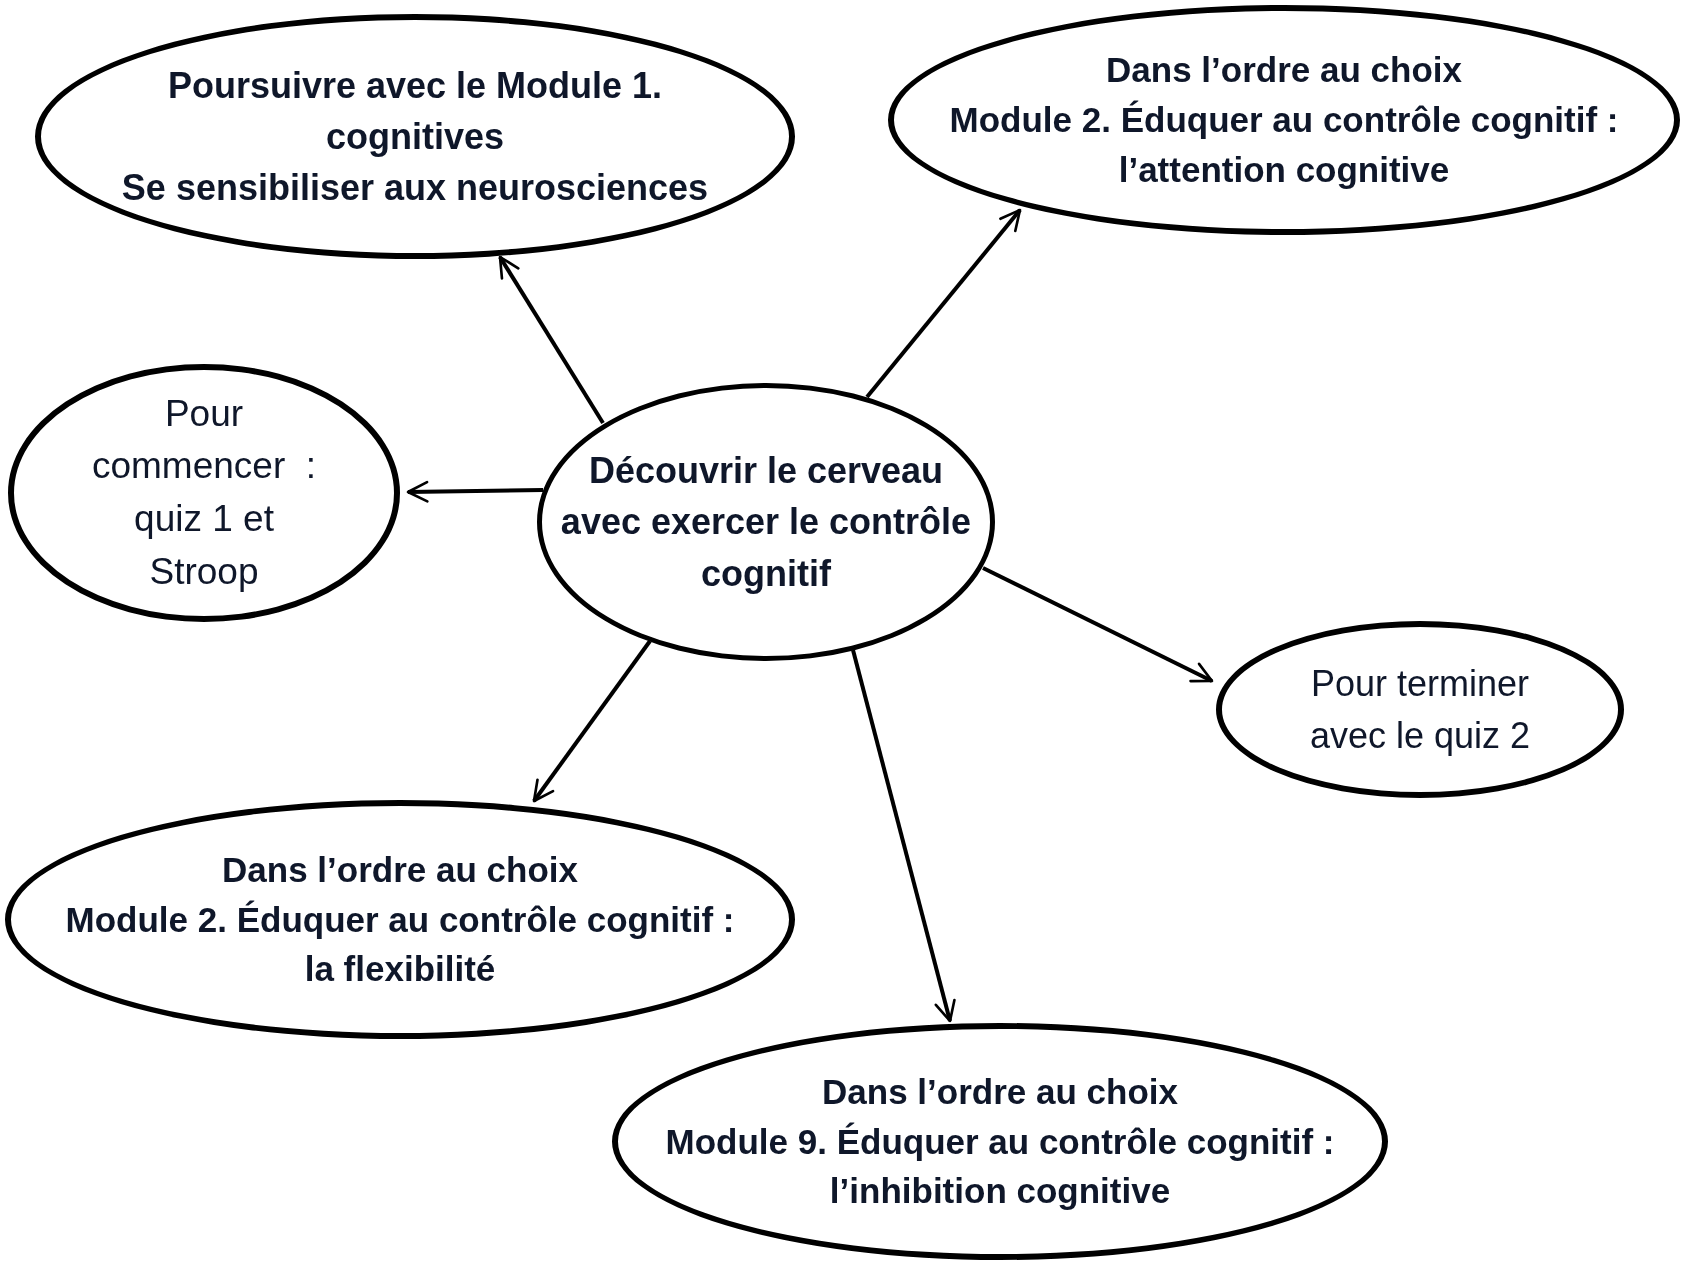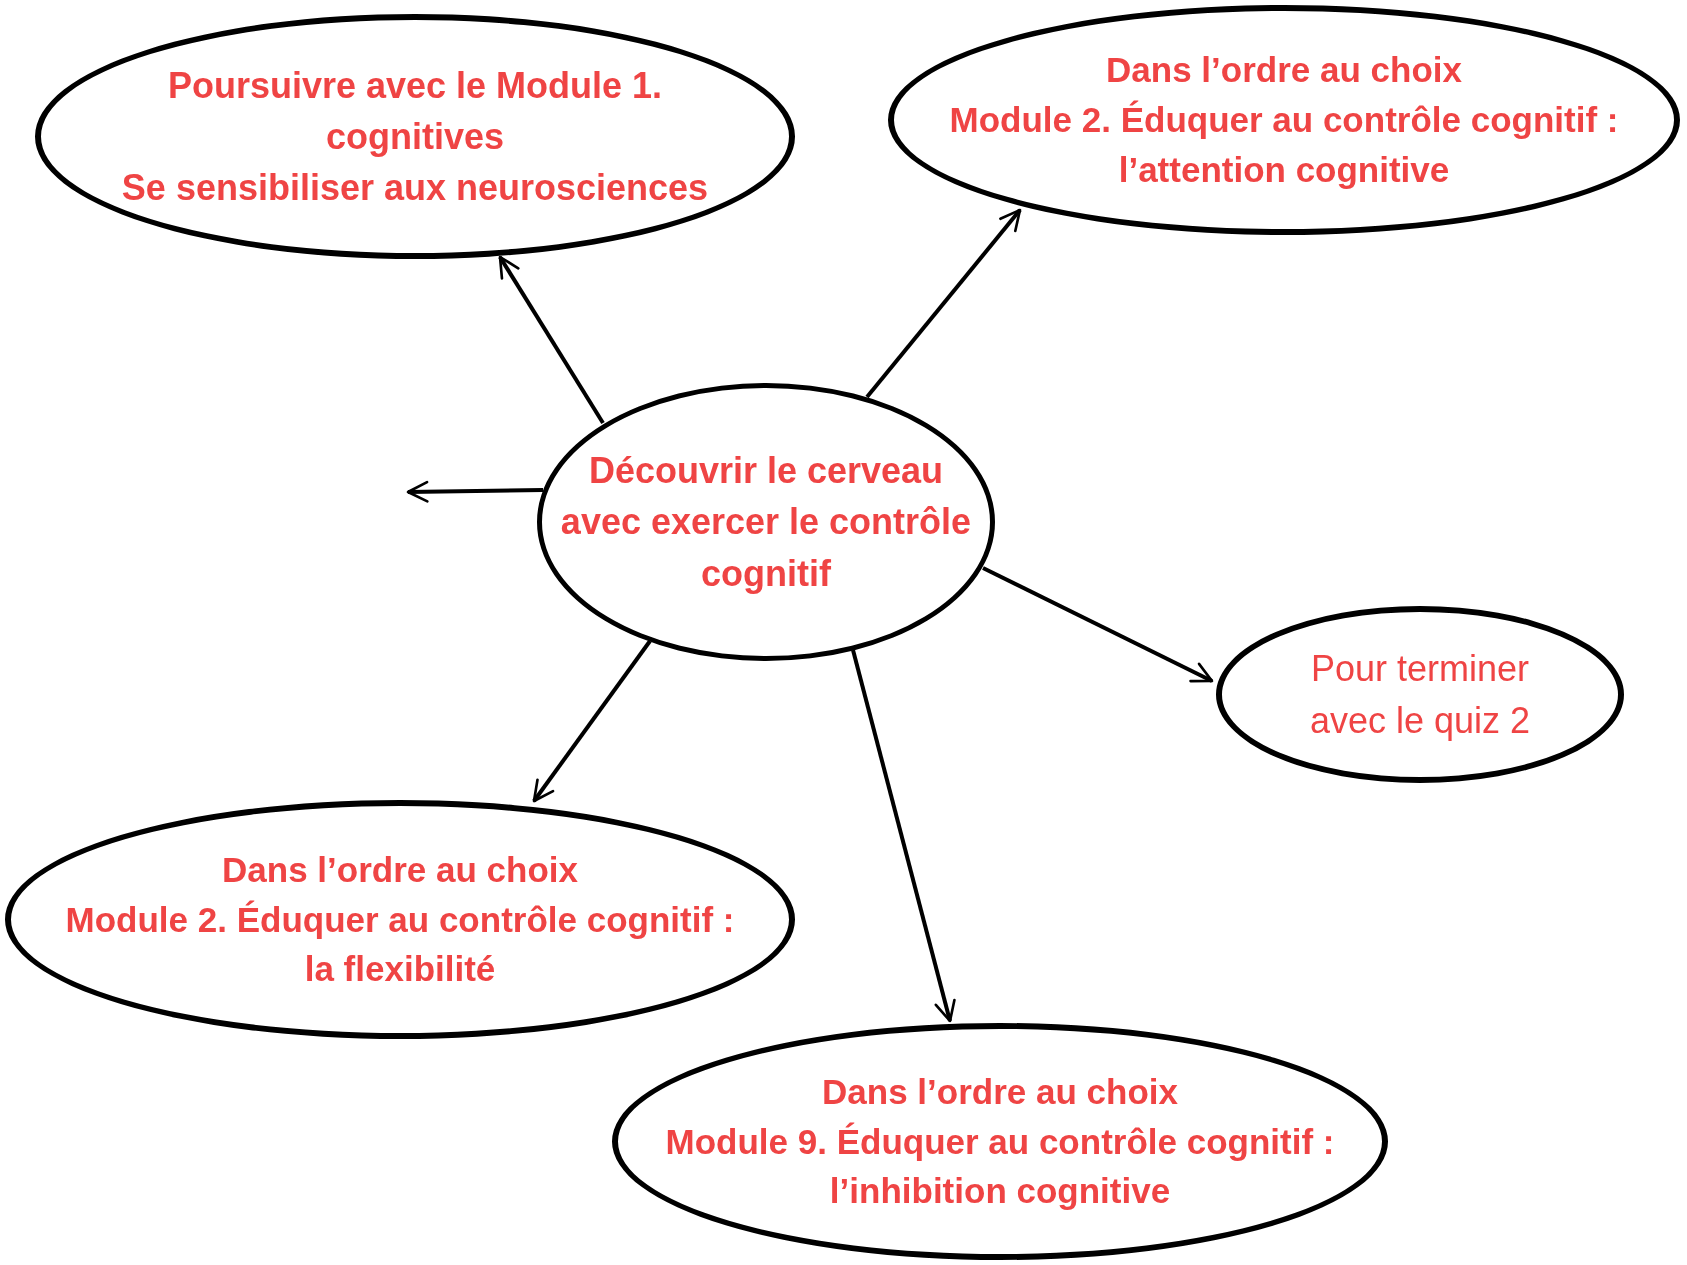--- a/index.html
+++ b/index.html
@@ -28,31 +28,31 @@
     box-sizing: border-box;
     border: 6px solid #000000;
     border-radius: 50%;
     background: #ffffff;
     display: flex;
     flex-direction: column;
     align-items: center;
     justify-content: center;
     text-align: center;
     line-height: 1.42;
-    color: #ef4444;
+    color: #0f172a;
   }
   .node .ln { display: block; white-space: pre; }
   .bold { font-weight: 700; }
   .regular { font-weight: 400; }
 
   #node-module1   { left: 35px;   top: 14px;   width: 760px; height: 245px; font-size: 36px; }
   #node-module2   { left: 888px;  top: 5px;    width: 792px; height: 230px; font-size: 35px; }
   #node-quiz-start{ left: 8px;    top: 364px;  width: 392px; height: 258px; font-size: 37px; }
   #node-center    { left: 537px;  top: 383px;  width: 458px; height: 278px; font-size: 36px; border-width: 5px; }
-  #node-quiz-end  { left: 1216px; top: 606px;  width: 408px; height: 177px; font-size: 36px; justify-content: center; }
+  #node-quiz-end  { left: 1216px; top: 621px;  width: 408px; height: 177px; font-size: 36px; justify-content: center; }
   #node-module4   { left: 5px;    top: 800px;  width: 790px; height: 239px; font-size: 35px; }
   #node-module3   { left: 612px;  top: 1023px; width: 776px; height: 237px; font-size: 35px; }
 </style>
 </head>
 <body>
 
 <div id="canvas">
 
   <svg class="wires" width="1687" height="1265" viewBox="0 0 1687 1265">
     <defs>
@@ -73,20 +73,26 @@
     <span class="ln">cognitives</span>
     <span class="ln">Se sensibiliser aux neurosciences</span>
   </div>
 
   <div class="node bold" id="node-module2">
     <span class="ln">Dans l’ordre au choix</span>
     <span class="ln">Module 2. Éduquer au contrôle cognitif :</span>
     <span class="ln">l’attention cognitive</span>
   </div>
 
+  <div class="node regular" id="node-quiz-start">
+    <span class="ln">Pour</span>
+    <span class="ln">commencer  :</span>
+    <span class="ln">quiz 1 et</span>
+    <span class="ln">Stroop</span>
+  </div>
 
   <div class="node bold" id="node-center">
     <span class="ln">Découvrir le cerveau</span>
     <span class="ln">avec exercer le contrôle</span>
     <span class="ln">cognitif</span>
   </div>
 
   <div class="node regular" id="node-quiz-end">
     <span class="ln">Pour terminer</span>
     <span class="ln">avec le quiz 2</span>

